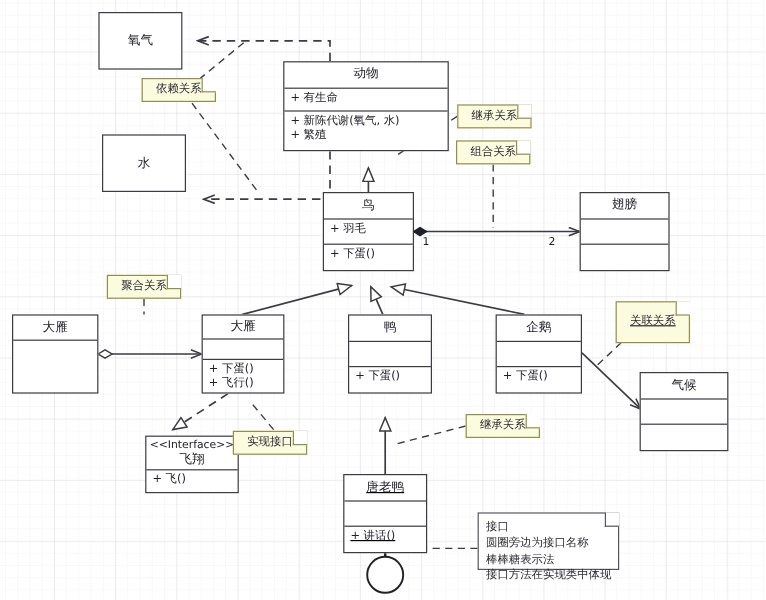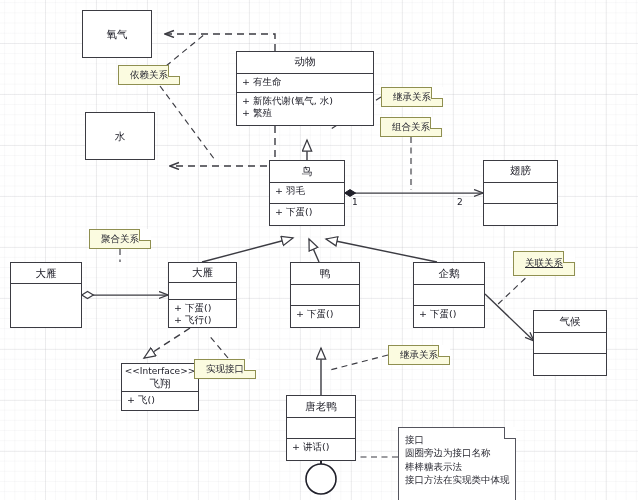--- a/index.html
+++ b/index.html
@@ -307,21 +307,21 @@
   <div class="uml-class" style="left:88px; top:363px; width:78px; height:48px;margin-left:33px;">
     <div class="sec cname" style="height:28px;">
       <span class="stereo">&lt;&lt;Interface&gt;&gt;</span>
       <span>飞翔</span>
     </div>
     <div class="sec members" style="flex:1 1 auto;">
       <div>+ 飞()</div>
     </div>
   </div>
 
-  <div class="uml-class" style="left:286px; top:395px; width:70px; height:66px;">
+  <div class="uml-class" style="left:286px; top:395px; width:70px; height:66px;text-decoration:underline;">
     <div class="sec cname" style="height:22px;">
       <span>唐老鸭</span>
     </div>
     <div class="sec empty-sec" style="height:21px;"></div>
     <div class="sec members" style="flex:1 1 auto;">
       <div>+ 讲话()</div>
     </div>
   </div>
 
   <div class="note" style="left:118px; top:65px; width:62px; height:20px;align-items:center;">
@@ -333,33 +333,33 @@
   </div>
 
   <div class="note" style="left:380px; top:117px; width:62px; height:20px;">
     <span>组合关系</span>
   </div>
 
   <div class="note" style="left:89px; top:229px; width:62px; height:20px;">
     <span>聚合关系</span>
   </div>
 
-  <div class="note" style="left:513px; top:251px; width:62px; height:25px;text-decoration:underline;">
+  <div class="note" style="left:513px; top:251px; width:62px; height:35px;text-decoration:underline;">
     <span>关联关系</span>
   </div>
 
   <div class="note" style="left:194px; top:359px; width:62px; height:20px;">
     <span>实现接口</span>
   </div>
 
   <div class="note" style="left:388px; top:345px; width:62px; height:20px;">
     <span>继承关系</span>
   </div>
 
-  <div class="note big" style="left:398px; top:427px; width:118px; height:74px;">
+  <div class="note big" style="left:398px; top:427px; width:118px; height:48px;">
     <div class="lines">
       <div>接口</div>
       <div>圆圈旁边为接口名称</div>
       <div>棒棒糖表示法</div>
       <div>接口方法在实现类中体现</div>
     </div>
   </div>
 
   <div class="mult" style="left:352px; top:197px;">
     <span>1</span>

